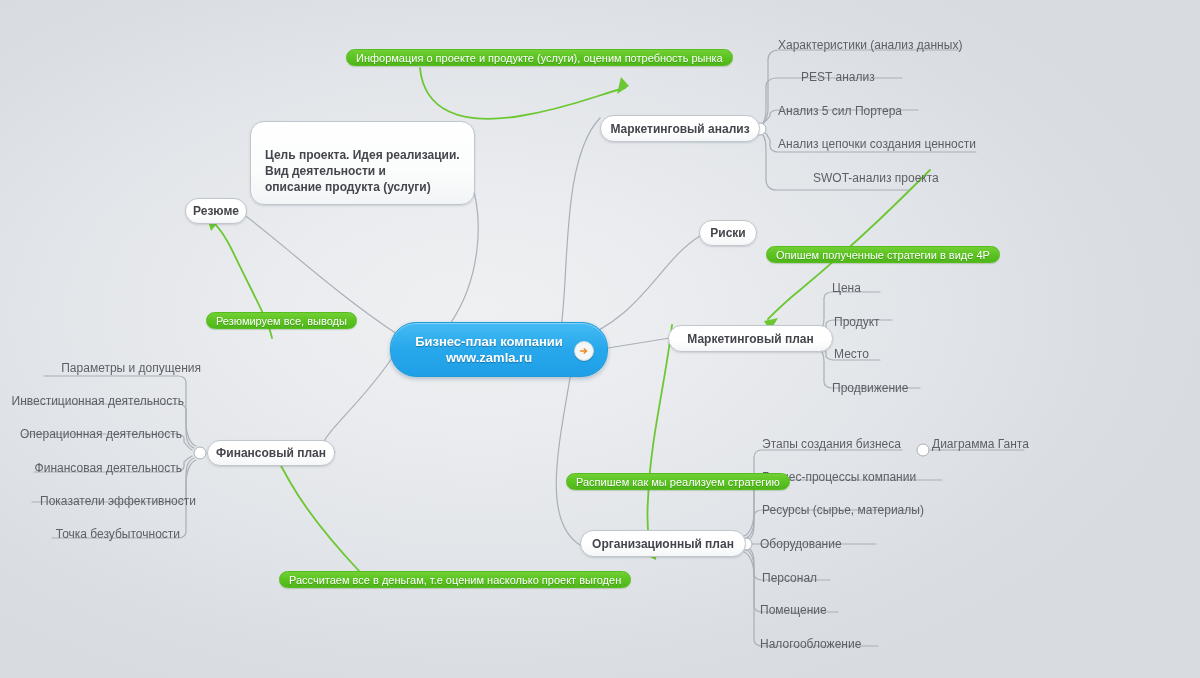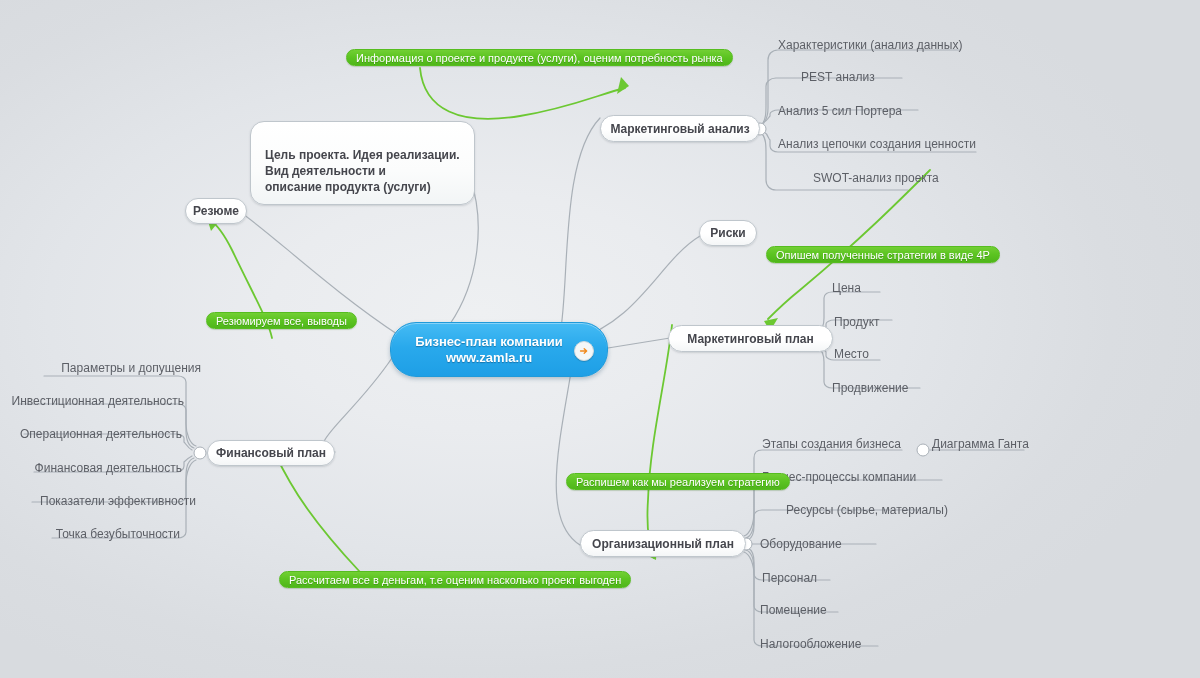--- a/index.html
+++ b/index.html
@@ -268,21 +268,21 @@
   <div class="leaf right" style="left:832px; top:381px;">
     <span>Продвижение</span>
   </div>
 
   <div class="leaf right" style="left:762px; top:437px;">
     <span>Этапы создания бизнеса</span>
   </div>
   <div class="leaf right" style="left:762px; top:470px;">
     <span>Бизнес-процессы компании</span>
   </div>
-  <div class="leaf right" style="left:762px; top:503px;margin-left:24px;">
+  <div class="leaf right" style="left:762px; top:503px;">
     <span>Ресурсы (сырье, материалы)</span>
   </div>
   <div class="leaf right" style="left:760px; top:537px;">
     <span>Оборудование</span>
   </div>
   <div class="leaf right" style="left:762px; top:571px;">
     <span>Персонал</span>
   </div>
   <div class="leaf right" style="left:760px; top:603px;">
     <span>Помещение</span>

